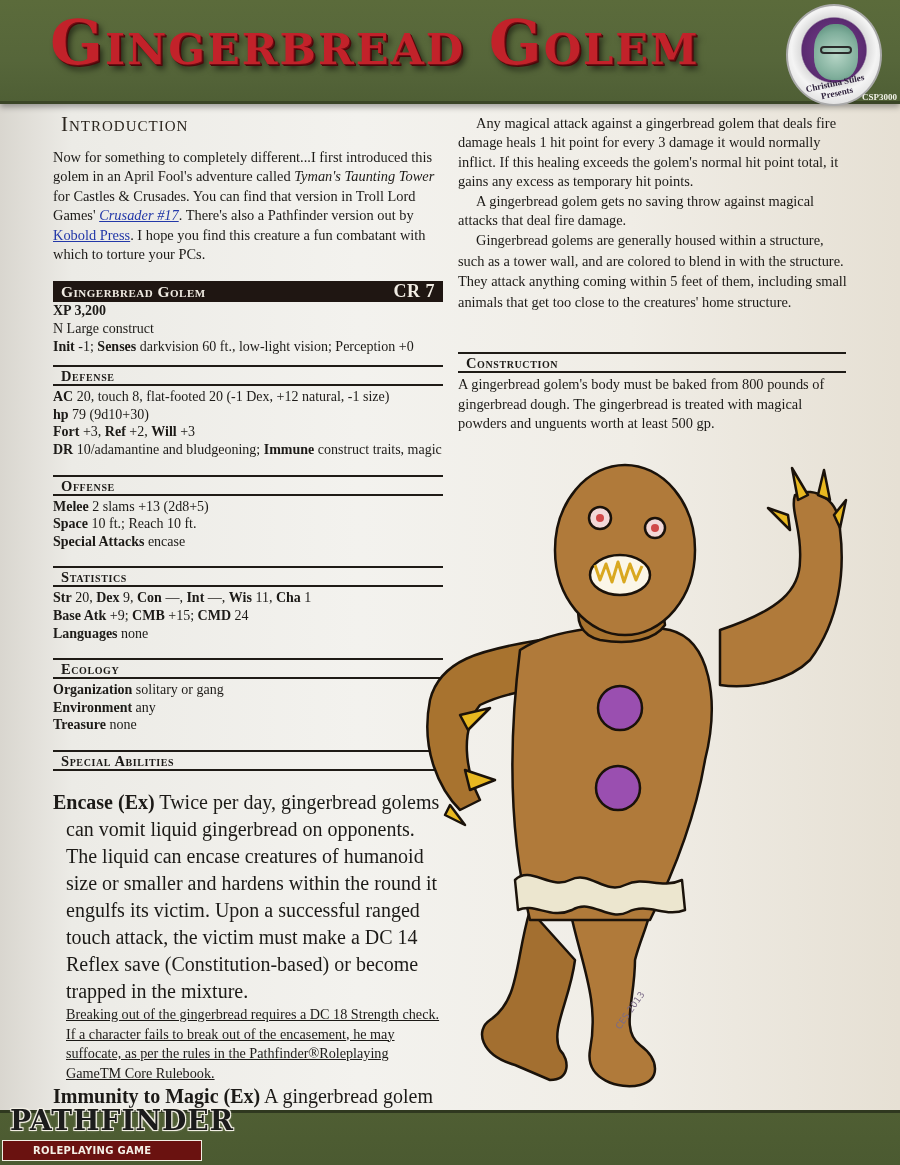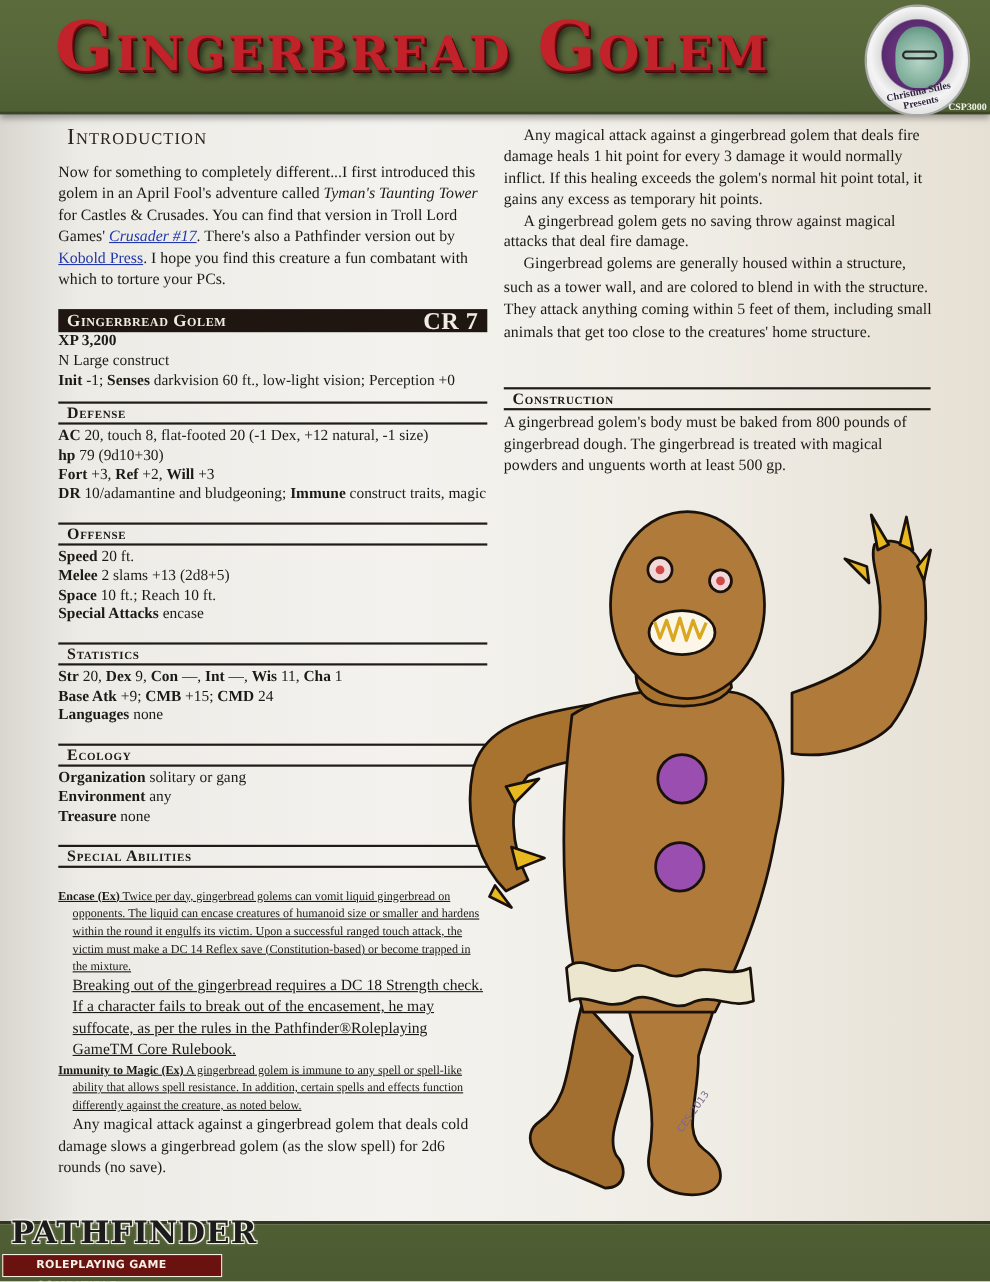--- a/index.html
+++ b/index.html
@@ -52,29 +52,29 @@
     margin-bottom: 11px; margin-left: 8px;
   }
   p.body { font-size: 14.4px; line-height: 19.4px; }
   p.indent { text-indent: 18px; }
   a.link { color: #2338a8; text-decoration: underline; }
   .statblock-title {
     margin-top: 17px; height: 21px; background: #1f1612; color: #f1ece3;
     display: flex; justify-content: space-between; align-items: center;
     padding: 0 8px; font-weight: bold; font-variant: small-caps; font-size: 15.5px; letter-spacing: 0.5px;
   }
-  .statblock-title .cr { font-size: 22px; }
+  .statblock-title .cr { font-size: 18px; }
   .stat-line { font-size: 14px; line-height: 17.6px; }
   .stat-line b { font-weight: bold; }
   .sect {
     margin-top: 10px; border-top: 2px solid #1f1b16; border-bottom: 2px solid #1f1b16;
     padding: 1px 8px; margin-bottom: 2px;
     font-weight: bold; font-variant: small-caps; font-size: 14.5px; letter-spacing: 0.6px; height: 21px;
   }
-  .ability { font-size: 11px; line-height: 16px; padding-left: 13px; text-indent: -13px; text-decoration: underline; }
+  .ability { font-size: 20px; line-height: 27px; padding-left: 13px; text-indent: -13px; }
   .ability-cont { font-size: 14.2px; line-height: 19.6px; padding-left: 13px; text-decoration: underline; }
   .ability-cont2 { font-size: 14.2px; line-height: 19.6px; text-indent: 13px; }
   .footer {
     position: absolute; left: 0; top: 1110px; width: 900px; height: 55px;
     background: linear-gradient(180deg, #4f5e33 0%, #4b5a31 100%);
     border-top: 3px solid #2f381f;
   }
   .pf-logo {
     position: absolute; left: 2px; top: 1104px; width: 200px; height: 61px;
   }
@@ -116,21 +116,20 @@
   <div class="stat-line">N Large construct</div>
   <div class="stat-line"><b>Init</b><span> -1; </span><b>Senses</b><span> darkvision 60 ft., low-light vision; Perception +0</span></div>
 
   <div class="sect" style="">Defense</div>
   <div class="stat-line"><b>AC</b><span> 20, touch 8, flat-footed 20 (-1 Dex, +12 natural, -1 size)</span></div>
   <div class="stat-line"><b>hp</b><span> 79 (9d10+30)</span></div>
   <div class="stat-line"><b>Fort</b><span> +3, </span><b>Ref</b><span> +2, </span><b>Will</b><span> +3</span></div>
   <div class="stat-line"><b>DR</b><span> 10/adamantine and bludgeoning; </span><b>Immune</b><span> construct traits, magic</span></div>
 
   <div class="sect" style="margin-top:16px">Offense</div>
-  <div class="stat-line"><b>Speed</b><span> 20 ft.</span></div>
   <div class="stat-line"><b>Melee</b><span> 2 slams +13 (2d8+5)</span></div>
   <div class="stat-line"><b>Space</b><span> 10 ft.; Reach 10 ft.</span></div>
   <div class="stat-line"><b>Special Attacks</b><span> encase</span></div>
 
   <div class="sect" style="margin-top:16px">Statistics</div>
   <div class="stat-line"><b>Str</b><span> 20, </span><b>Dex</b><span> 9, </span><b>Con</b><span> —, </span><b>Int</b><span> —, </span><b>Wis</b><span> 11, </span><b>Cha</b><span> 1</span></div>
   <div class="stat-line"><b>Base Atk</b><span> +9; </span><b>CMB</b><span> +15; </span><b>CMD</b><span> 24</span></div>
   <div class="stat-line"><b>Languages</b><span> none</span></div>
 
   <div class="sect" style="margin-top:16px">Ecology</div>

